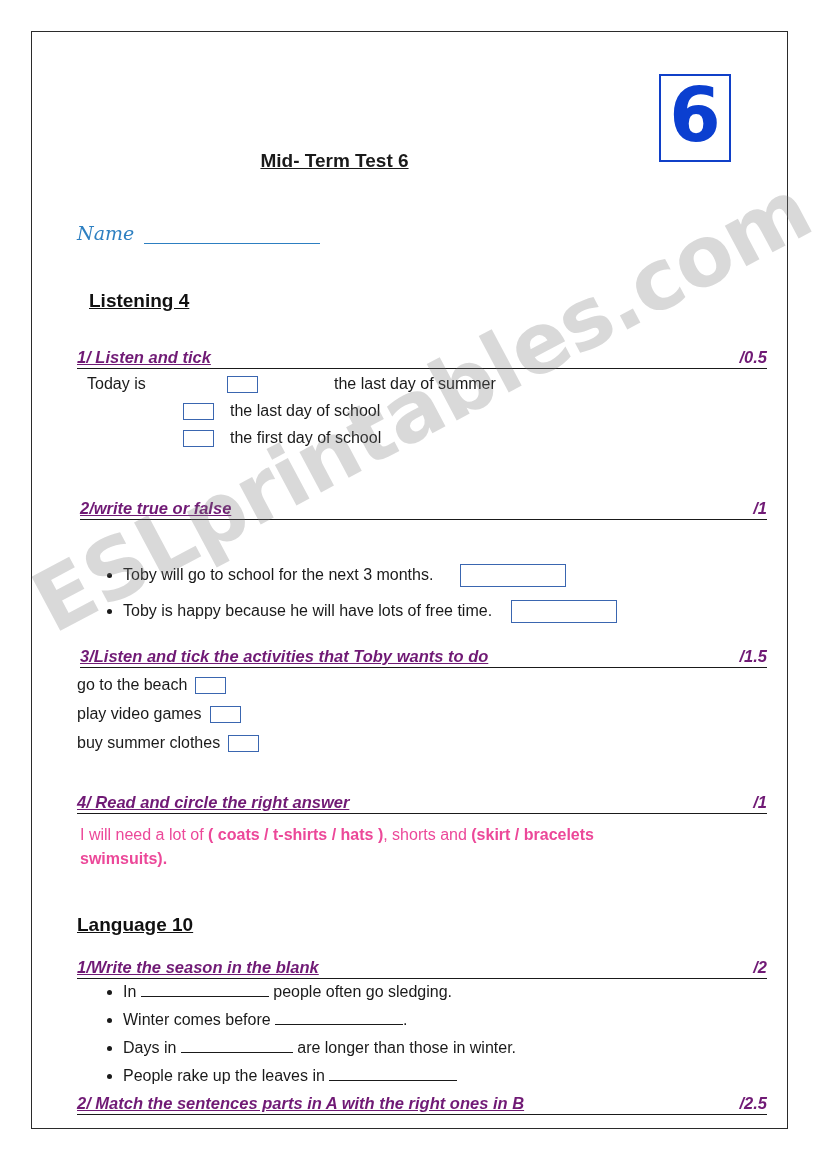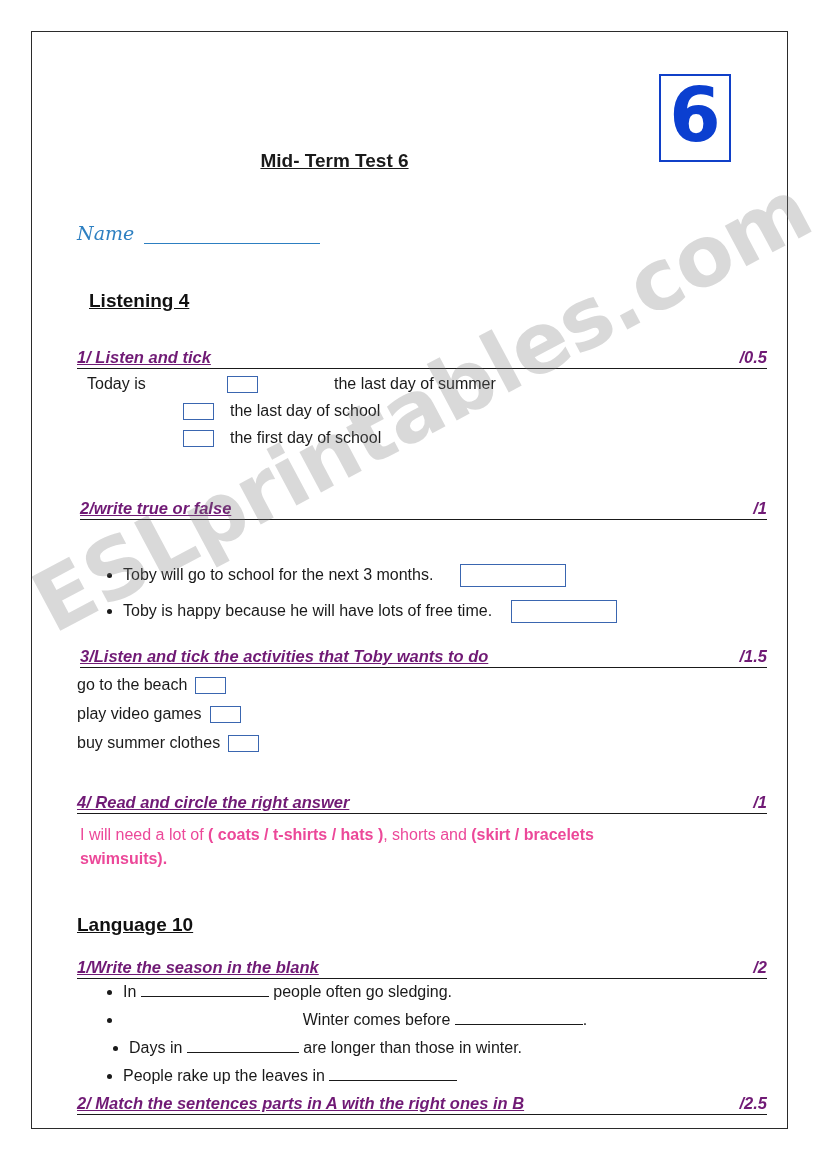--- a/index.html
+++ b/index.html
@@ -316,24 +316,24 @@
       <span class="q-text">1/Write the season in the blank</span>
       <span class="marks">/2</span>
       <div class="rule"></div>
     </div>
 
     <div style="position:absolute; left:25px; top:936px; right:0;">
       <ul class="bullets">
         <li style="margin-bottom:9px;">
           <span>In </span><span class="blank" style="width:128px;"></span><span> people often go sledging.</span>
         </li>
-        <li style="margin-bottom:9px;text-align:center;">
+        <li style="margin-bottom:9px;">
           <span>Winter comes before </span><span class="blank" style="width:128px;"></span><span>.</span>
         </li>
-        <li style="margin-bottom:9px;margin-left:6px;">
+        <li style="margin-bottom:9px;">
           <span>Days in </span><span class="blank" style="width:112px;"></span><span> are longer than those in winter.</span>
         </li>
         <li style="margin-bottom:2px;">
           <span>People rake up the leaves in </span><span class="blank" style="width:128px;"></span><span></span>
         </li>
       </ul>
     </div>
 
     <div class="exq" style="position:absolute; left:25px; right:0; top:1048px;">
       <span class="q-text">2/ Match the sentences parts in A with the right ones in B</span>

